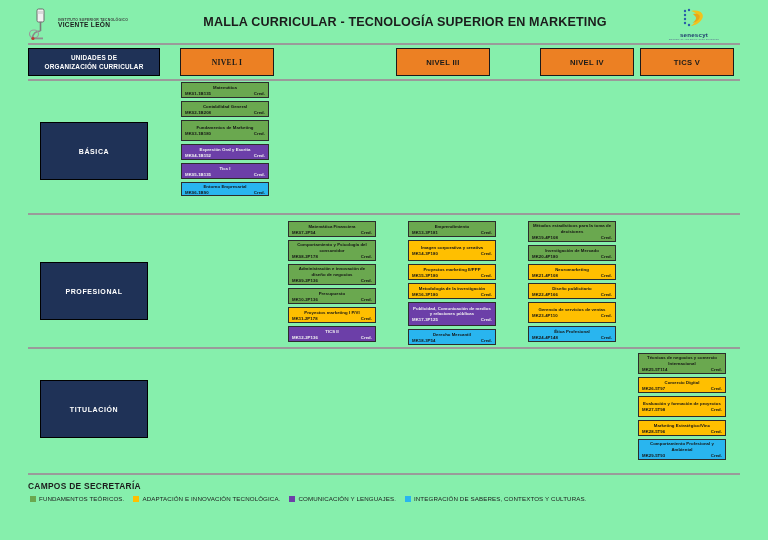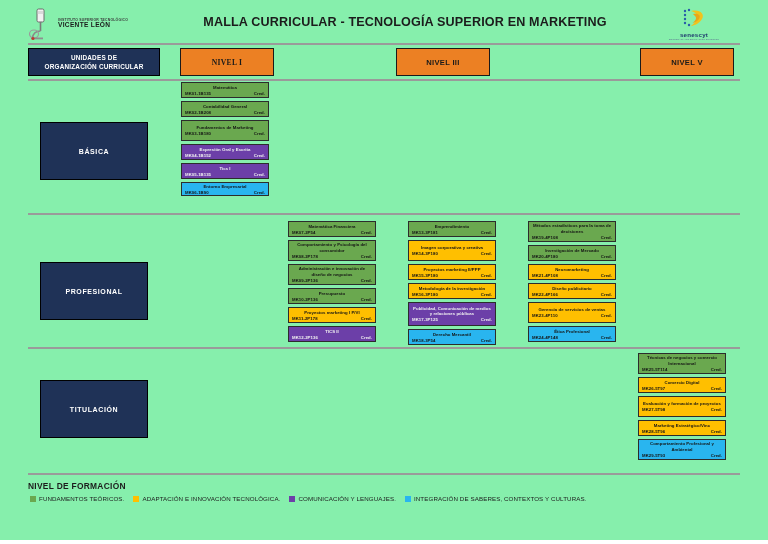--- a/index.html
+++ b/index.html
@@ -273,21 +273,22 @@
   <div class="hrule" style="top:213px;"></div>
   <div class="hrule" style="top:347px;"></div>
   <div class="hrule" style="top:473px;"></div>
 
   <div class="hdr-unidades">
     <span>UNIDADES DE</span>
     <span>ORGANIZACIÓN CURRICULAR</span>
   </div>
   <div class="hdr-nivel" style="left:180px;font-family:Liberation Serif, serif;">NIVEL I</div>
   <div class="hdr-nivel" style="left:396px;">NIVEL III</div>
-  <div class="hdr-nivel" style="left:640px;">NIVEL V</div>
+  <div class="hdr-nivel" style="left:540px;">NIVEL IV</div>
+  <div class="hdr-nivel" style="left:640px;">TICS V</div>
 
   <div class="area-label" style="top:122px; height:58px;">BÁSICA</div>
   <div class="area-label" style="top:262px; height:58px;">PROFESIONAL</div>
   <div class="area-label" style="top:380px; height:58px;">TITULACIÓN</div>
 
   <div id="course-layer">
       <div class="course c-green" style="left: 181px; top: 82px; height: 16px;">
         <div class="cname">Matemática</div>
         <div class="crow">
           <span>MK01-1B135</span>
@@ -485,21 +486,21 @@
       </div>
       <div class="course c-cyan" style="left: 638px; top: 439px; height: 21px;">
         <div class="cname">Comportamiento Profesional y Ambiental</div>
         <div class="crow">
           <span>MK29-5T93</span>
           <span>Cred.</span>
         </div>
       </div>
     </div>
 
-  <div class="legend-title">NIVEL DE FORMACIÓN</div>
+  <div class="legend-title">CAMPOS DE SECRETARÍA</div>
   <div class="legend-row" id="legend-row">
       <span class="legend-item">
         <span class="swatch" style="background: rgb(106, 168, 79);"></span>
         <span>FUNDAMENTOS TEÓRICOS.</span>
       </span>
       <span class="legend-item">
         <span class="swatch" style="background: rgb(255, 191, 0);"></span>
         <span>ADAPTACIÓN E INNOVACIÓN TECNOLÓGICA.</span>
       </span>
       <span class="legend-item">

